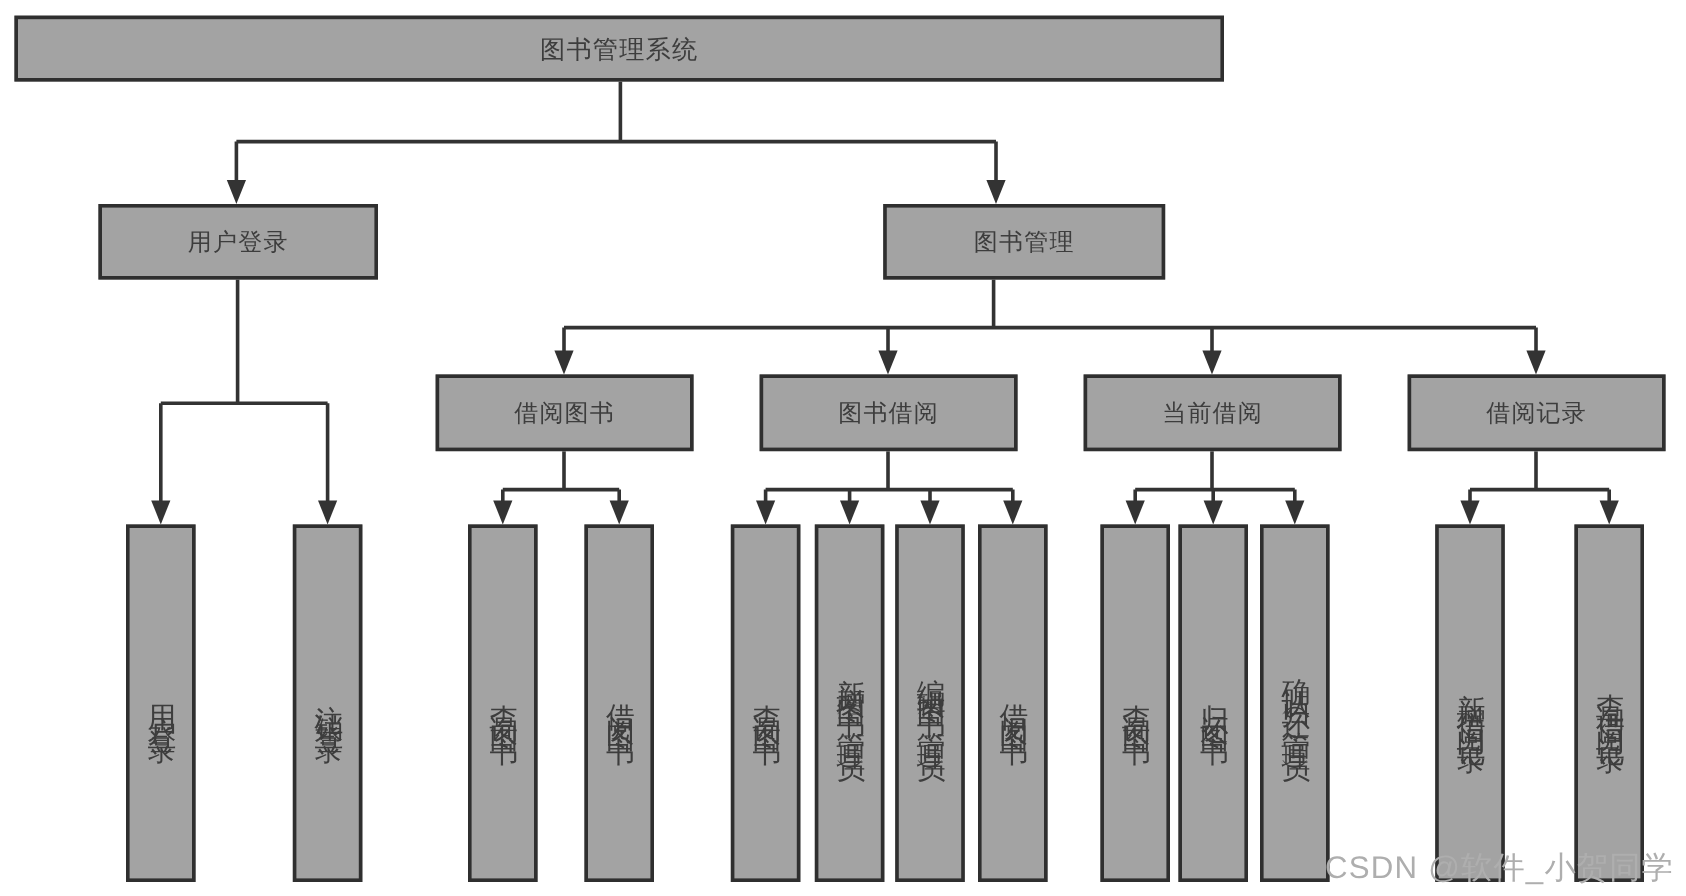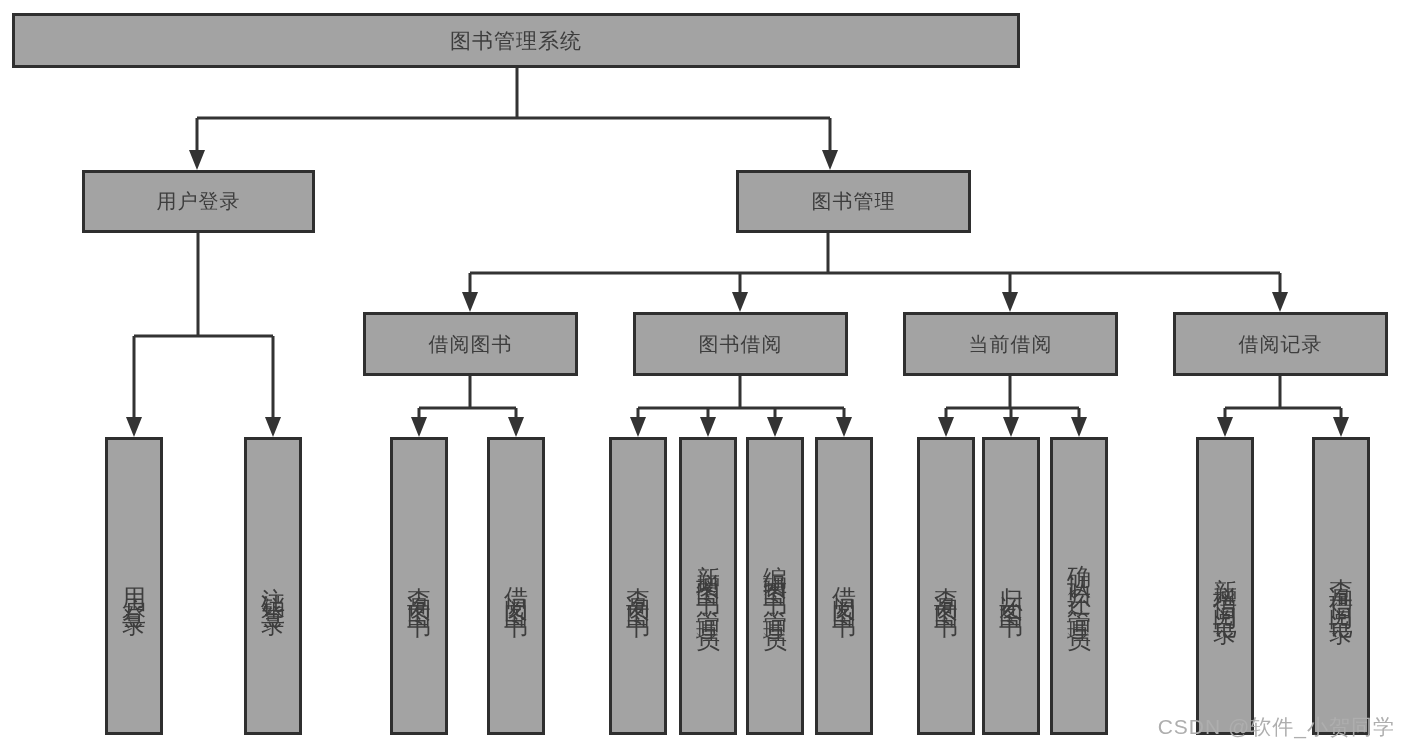--- a/index.html
+++ b/index.html
@@ -33,21 +33,21 @@
     text-orientation: mixed;
     font-size: 24px;
     letter-spacing: 9px;
     line-height: 1;
     color: var(--text, #3d3d3d);
   }
   .watermark {
     position: absolute;
     right: 10px;
     bottom: 6px;
-    font-size: 21px;
+    font-size: 26px;
     color: var(--watermark, #aeaeae);
     letter-spacing: 1px;
     white-space: nowrap;
   }
   .shaft { stroke: var(--line, #333333); stroke-width: 3; fill: none; }
   .ah { fill: var(--line, #333333); stroke: none; }
 </style>
 </head>
 <body>
 

